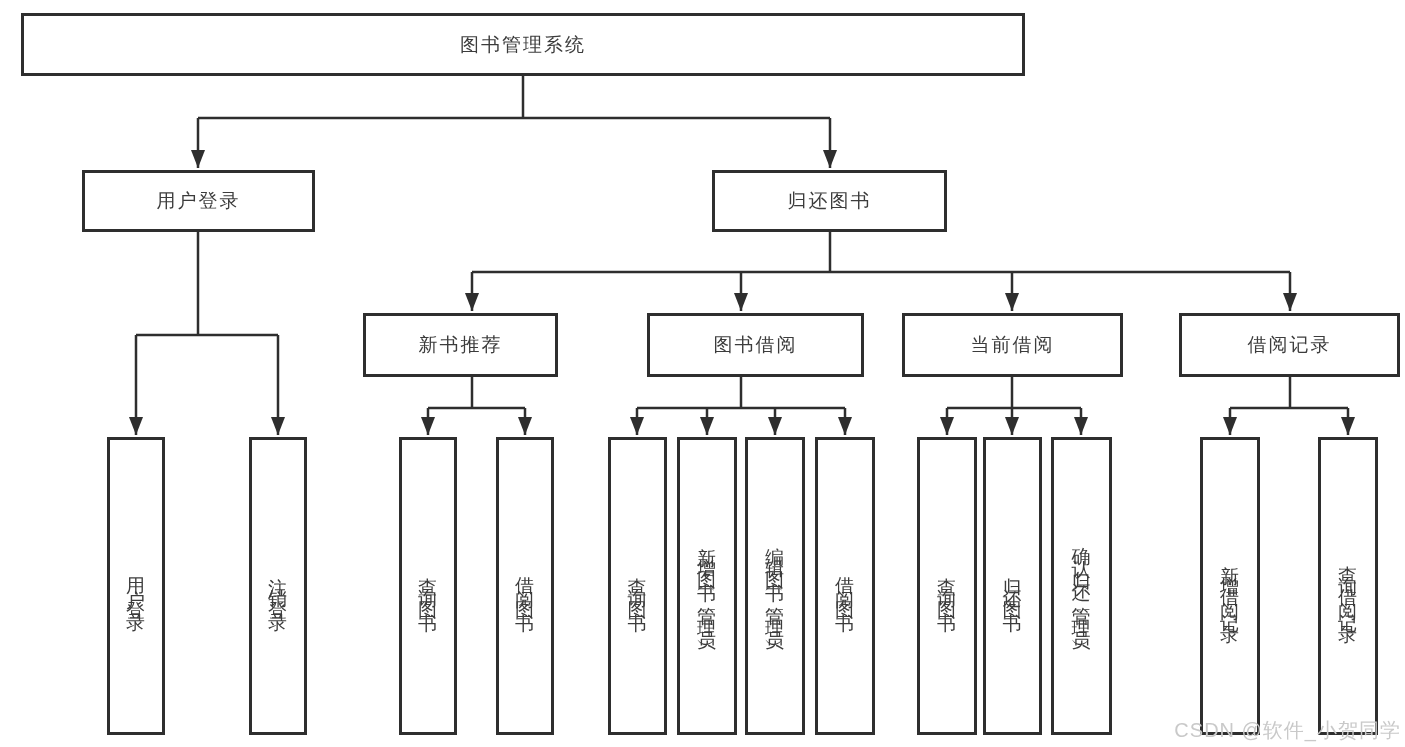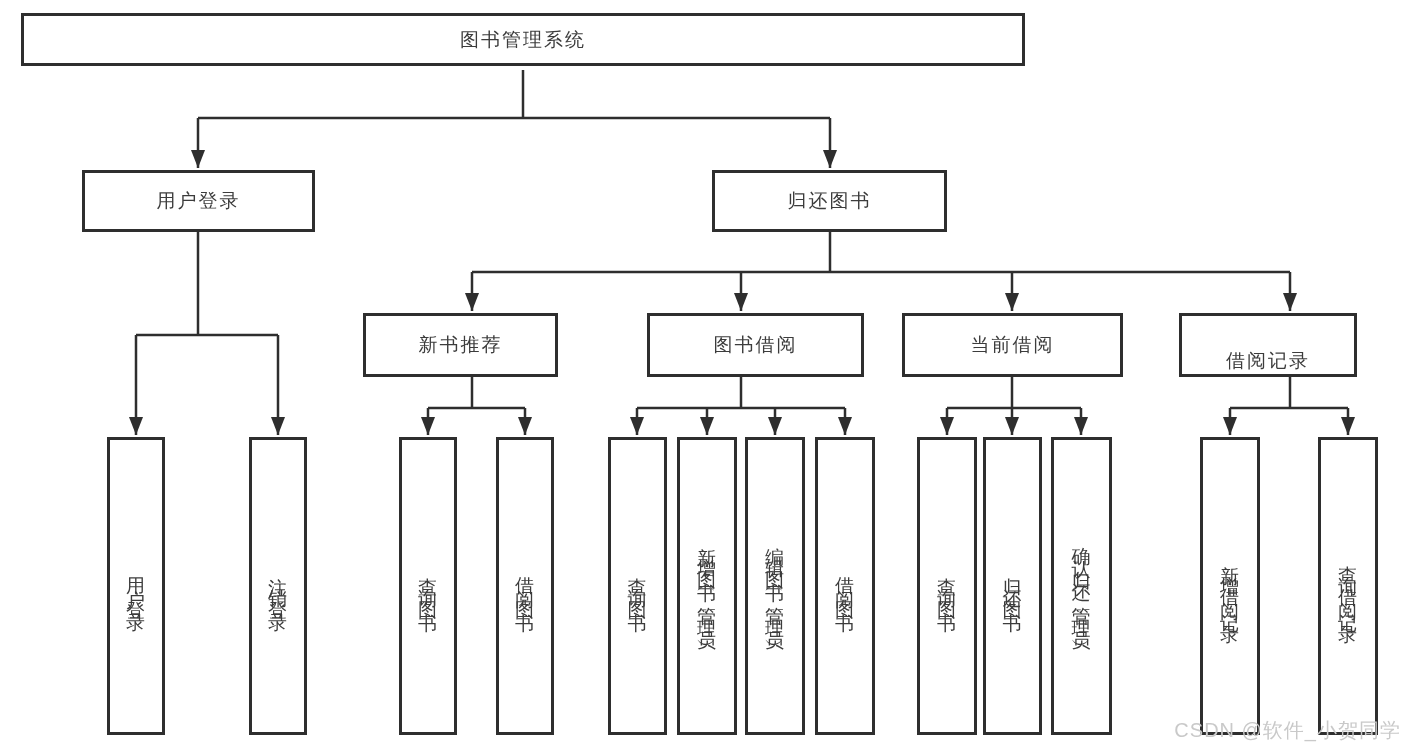--- a/index.html
+++ b/index.html
@@ -98,41 +98,41 @@
       <path d="M1012,408 L1012,435" marker-end="url(#arrow)"></path>
       <path d="M1081,408 L1081,435" marker-end="url(#arrow)"></path>
 
       <path d="M1290,377 L1290,408"></path>
       <path d="M1230,408 L1348,408"></path>
       <path d="M1230,408 L1230,435" marker-end="url(#arrow)"></path>
       <path d="M1348,408 L1348,435" marker-end="url(#arrow)"></path>
     </g>
   </svg>
 
-  <div class="node" style="left:21px; top:13px; width:1004px; height:53px;">
+  <div class="node" style="left:21px; top:13px; width:1004px; height:63px;">
     <span class="lbl">图书管理系统</span>
   </div>
 
   <div class="node" style="left:82px; top:170px; width:233px; height:62px;">
     <span class="lbl">用户登录</span>
   </div>
   <div class="node" style="left:712px; top:170px; width:235px; height:62px;">
     <span class="lbl">归还图书</span>
   </div>
 
   <div class="node" style="left:363px; top:313px; width:195px; height:64px;">
     <span class="lbl">新书推荐</span>
   </div>
   <div class="node" style="left:647px; top:313px; width:217px; height:64px;">
     <span class="lbl">图书借阅</span>
   </div>
   <div class="node" style="left:902px; top:313px; width:221px; height:64px;">
     <span class="lbl">当前借阅</span>
   </div>
-  <div class="node" style="left:1179px; top:313px; width:178px; height:64px;align-items:flex-end;">
+  <div class="node" style="left:1179px; top:313px; width:221px; height:64px;">
     <span class="lbl">借阅记录</span>
   </div>
 
   <div class="node vnode" style="left:107px; top:437px; width:58px; height:298px;">
     <span class="lbl">用户登录</span>
   </div>
   <div class="node vnode" style="left:249px; top:437px; width:58px; height:298px;">
     <span class="lbl">注销登录</span>
   </div>
 

